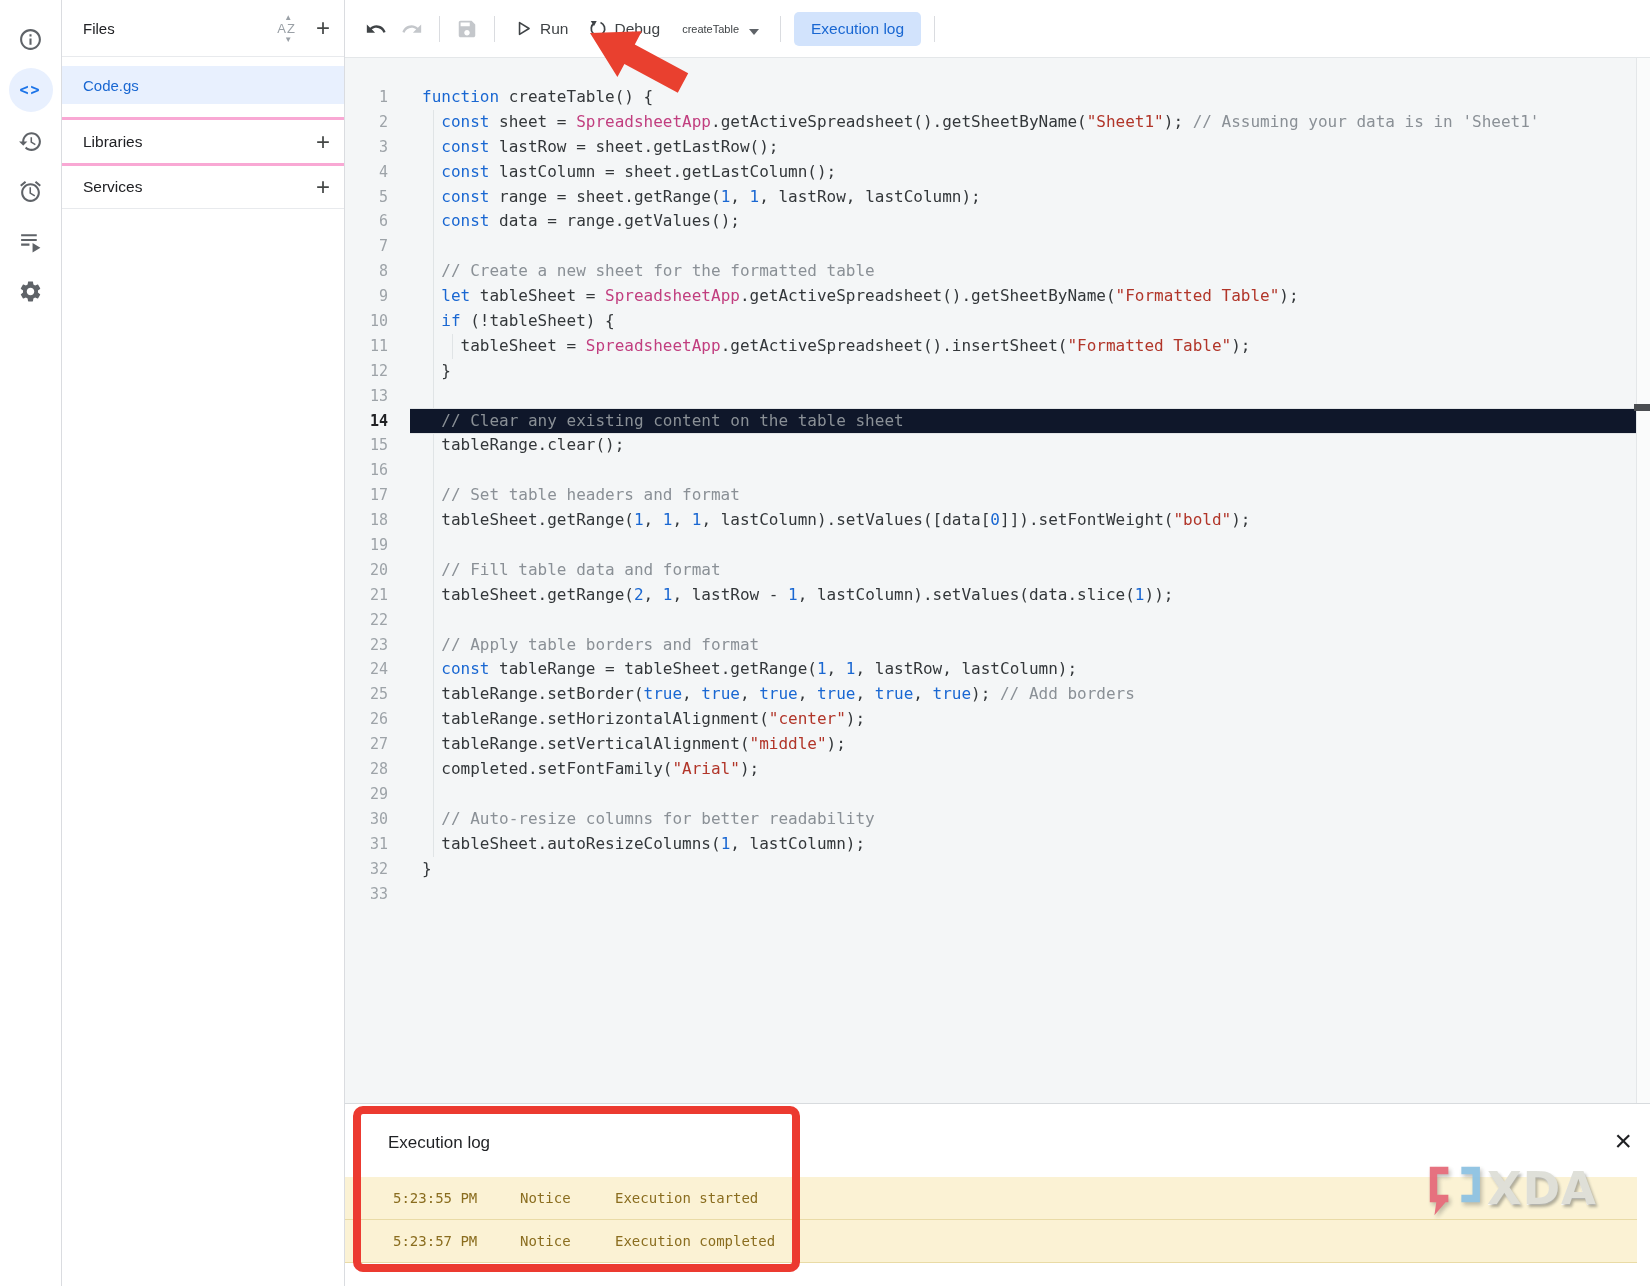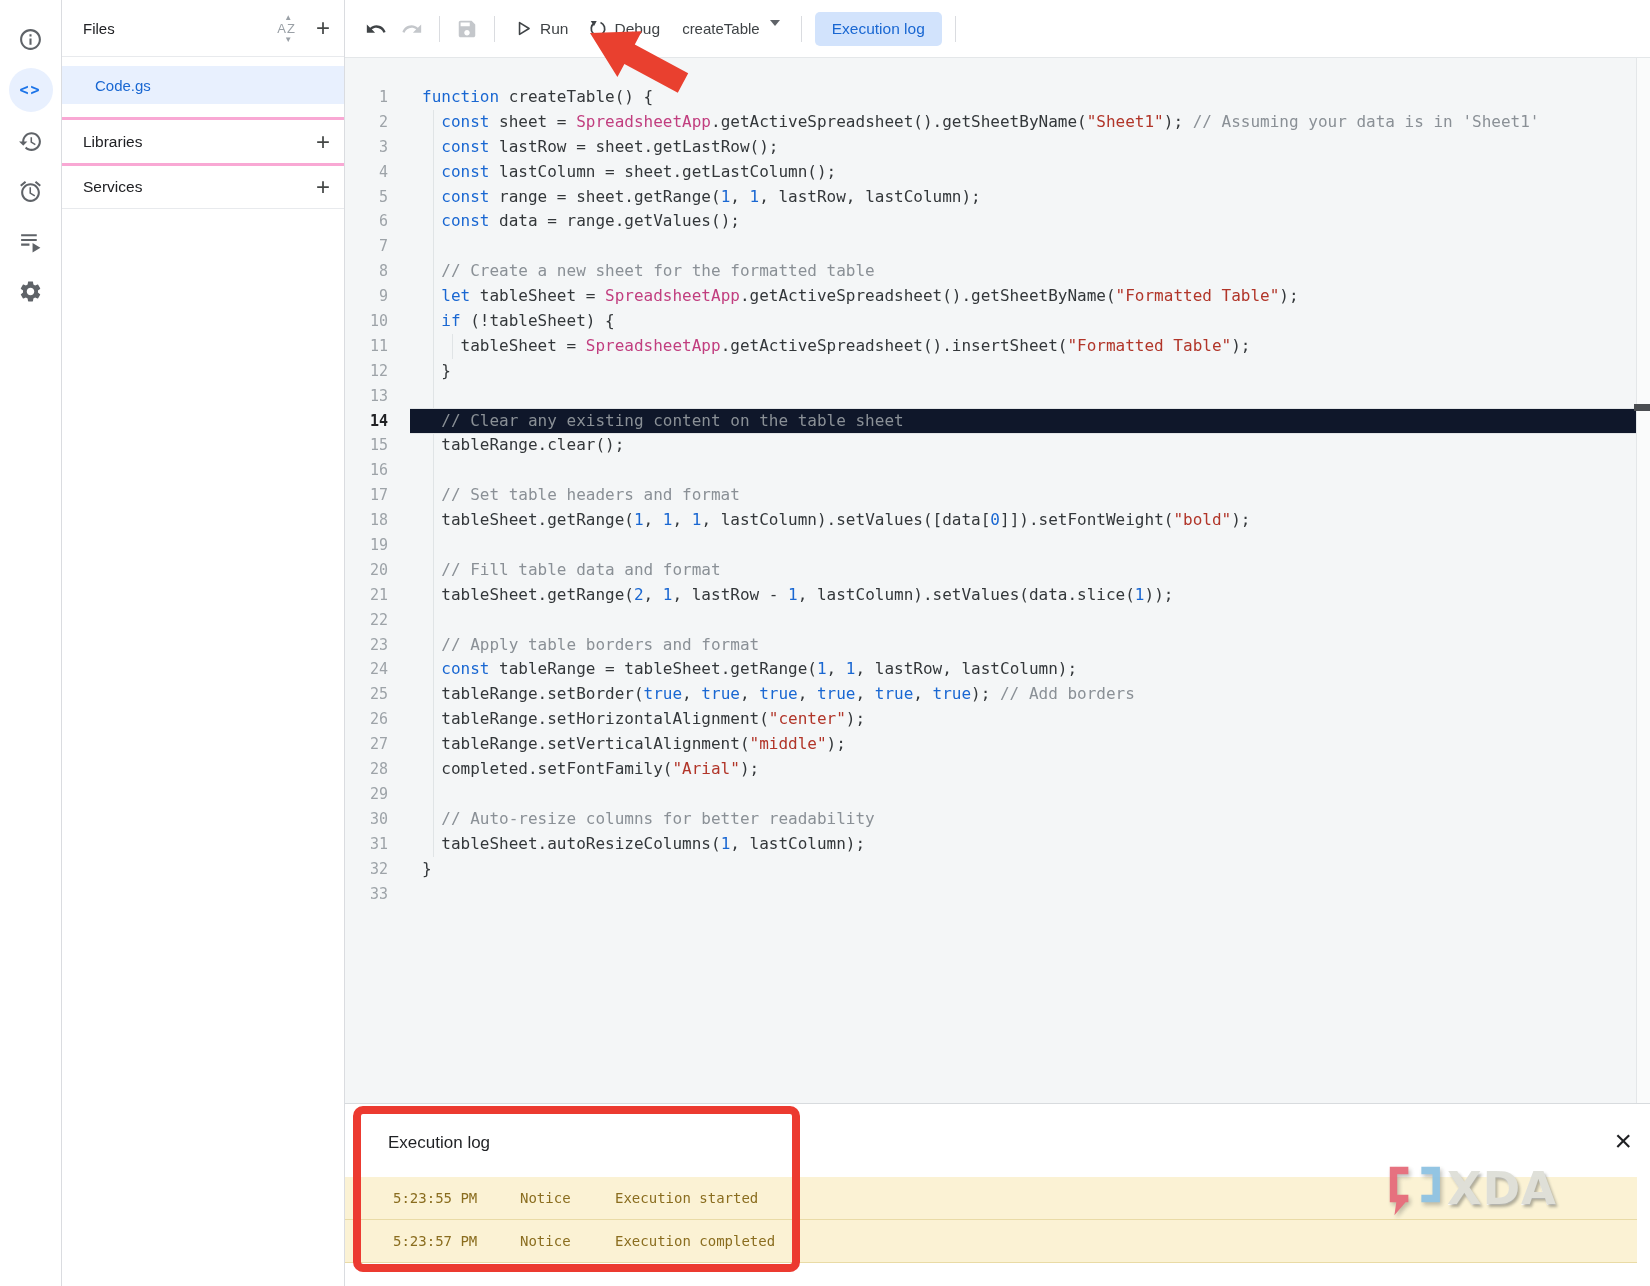--- a/index.html
+++ b/index.html
@@ -19,35 +19,35 @@
   
   .files-panel { position:absolute; left:62px; top:0; width:283px; height:1286px; background:#fff;
                  border-right:1px solid #dadce0; z-index:4; }
   .fp-header { height:57px; border-bottom:1px solid #e8eaed; display:flex; align-items:center; padding:0 14px 0 21px; }
   .fp-title { flex:1; font-size:15px; color:#202124; }
   .az-icon { position:relative; color:#9aa0a6; font-size:13px; letter-spacing:1px; margin-right:18px; padding:0 2px; cursor:pointer; }
   .az-icon .caret-up { position:absolute; top:-8px; left:9px; font-size:8px; color:#9aa0a6; }
   .az-icon .caret-dn { position:absolute; bottom:-8px; left:9px; font-size:8px; color:#9aa0a6; }
   .plus-btn { font-size:24px; font-weight:300; color:#444746; line-height:1; cursor:pointer; }
   .file-selected { margin-top:9px; height:38px; background:#e8f0fe; color:#1967d2; display:flex;
-                   align-items:center; padding-left:33px; font-size:15px; cursor:pointer; }
+                   align-items:center; padding-left:21px; font-size:15px; cursor:pointer; }
   .fp-section { display:flex; align-items:center; height:46px; border-top:3px solid #f9a8d4; padding:0 14px 0 21px; cursor:pointer; }
   .fp-section.first { margin-top:13px; }
   .fp-section.last { border-bottom:1px solid #e8eaed; }
   .fp-section-label { flex:1; font-size:15.5px; color:#202124; }
 
   
   .main { position:absolute; left:345px; top:0; right:0; height:1038px; }
   .toolbar { height:57px; background:#fff; display:flex; align-items:center; padding-left:13px; }
   .tb-icon-btn { width:30px; height:30px; display:flex; align-items:center; justify-content:center; cursor:pointer; margin:0 3px; }
   .tb-icon-btn svg { width:22px; height:22px; }
   .tb-divider { width:1px; height:26px; background:#dadce0; margin:0 9px; }
   .tb-text-btn { display:flex; align-items:center; gap:7px; font-size:15.5px; color:#3f4346; padding:6px 10px; cursor:pointer; }
   .tb-text-btn svg { width:19px; height:19px; }
-  .fn-selector { display:flex; align-items:flex-start; gap:10px; font-size:15px; color:#3f4346; padding:6px 12px; cursor:pointer; }
+  .fn-selector { display:flex; align-items:flex-end; gap:10px; font-size:11px; color:#3f4346; padding:6px 12px; cursor:pointer; }
   .dd-caret { width:0; height:0; border-left:5px solid transparent; border-right:5px solid transparent; border-top:6px solid #5f6368; }
   .exec-pill { background:#d2e3fc; color:#1967d2; font-size:15.5px; padding:8px 17px; border-radius:5px; cursor:pointer; margin:0 4px; }
 
   
   .editor { position:absolute; top:57px; left:0; right:0; height:1046px; background:#f4f6f7;
             border-top:1px solid #e4e7e9; overflow:hidden; }
   .ed-lines { padding-top:27px; position:relative; z-index:2; }
   .ed-row { display:flex; height:24.9px; line-height:24.9px; font-family:"DejaVu Sans Mono", monospace; font-size:16px; }
   .gut { width:65px; padding-right:22px; text-align:right; color:#9da3a8; font-size:15px; flex:none; cursor:pointer; }
   .code-cell { flex:1; padding-left:12px; white-space:pre; color:#33373a; cursor:text; margin-right:14px; }
@@ -67,21 +67,21 @@
   .lp-header { height:73px; position:relative; }
   .lp-title { position:absolute; left:43px; top:29px; font-size:17px; color:#1f2124; }
   .lp-close { position:absolute; right:18px; top:22px; font-size:30px; font-weight:300; color:#202124; line-height:1; cursor:pointer; }
   .lp-rows { margin-right:13px; }
   .log-row { height:43px; background:#fbf2d4; border-bottom:1px solid #e9dba6; display:flex; align-items:center;
              padding-left:48px; font-family:"DejaVu Sans Mono", monospace; font-size:14px; color:#8a6d1f; }
   .log-time { width:127px; flex:none; }
   .log-level { width:95px; flex:none; }
 
   
-  .watermark { position:absolute; left:1384px; top:1165px; display:flex; align-items:flex-start; gap:5px; z-index:40; pointer-events:none; opacity:.95; }
+  .watermark { position:absolute; left:1424px; top:1165px; display:flex; align-items:flex-start; gap:5px; z-index:40; pointer-events:none; opacity:.95; }
   .watermark svg { width:58px; height:52px; filter:drop-shadow(2px 3px 2px rgba(110,110,100,.45)); }
   .wm-text { font-size:45px; font-weight:800; color:#dedfd8; letter-spacing:1px; line-height:48px;
              font-family:"DejaVu Sans", sans-serif;
              text-shadow:2px 3px 3px rgba(110,110,100,.55), 0 1px 0 #ffffff; }
 
   
   .anno-rect { position:absolute; left:353px; top:1106px; width:447px; height:166px;
                border:8px solid #ec3a30; border-radius:10px; z-index:50; pointer-events:none; }
   .anno-arrow { position:absolute; left:555px; top:18px; width:150px; height:85px; z-index:50; pointer-events:none; }
 </style>

